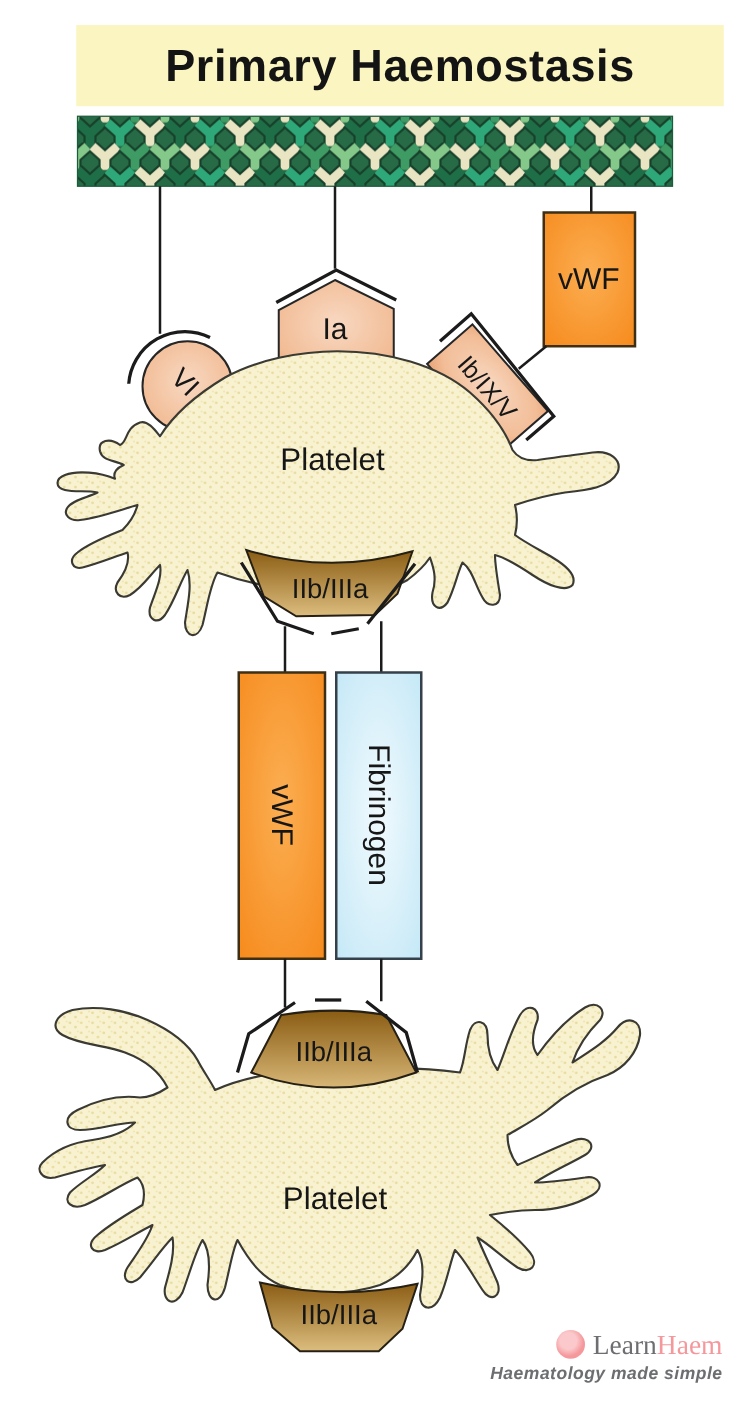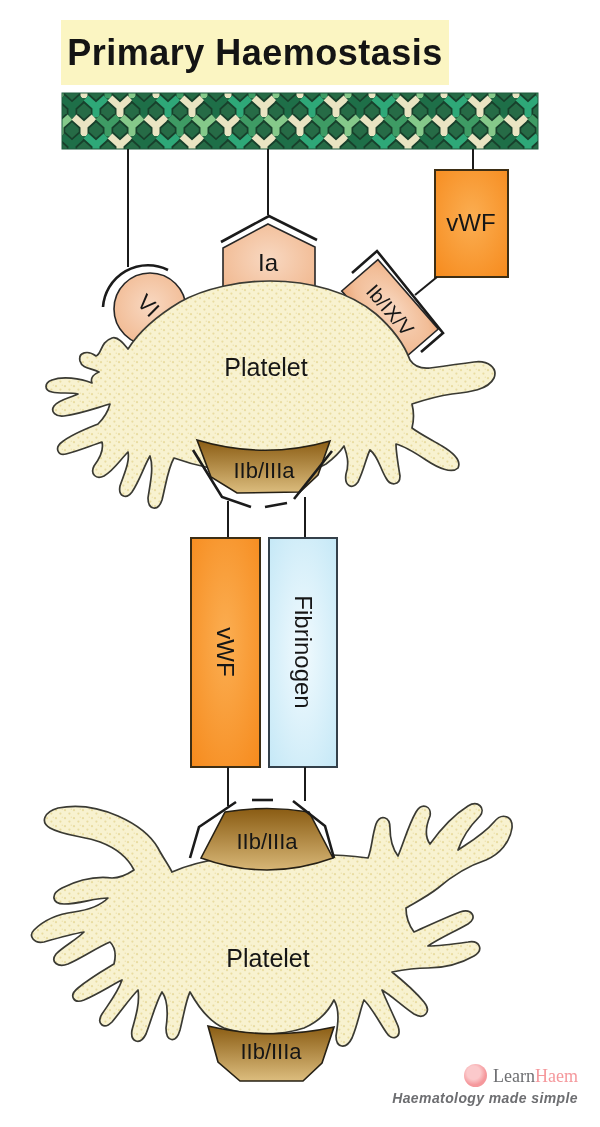--- a/index.html
+++ b/index.html
@@ -1,38 +1,38 @@
 <!DOCTYPE html>
 <html><head>
 <meta charset="utf-8">
 <style>
   html,body{margin:0;padding:0;background:#ffffff;}
   .stage{
     position:relative;width:600px;height:1127px;background:#ffffff;overflow:hidden;
     font-family:"Liberation Sans",sans-serif;
   }
   .banner{
-    position:absolute;left:61px;top:20px;width:388px;height:65px;
+    position:absolute;left:61px;top:20px;width:518px;height:65px;
     background:#FBF5C2;display:flex;align-items:center;justify-content:center;
   }
   .banner span{
     font-size:36px;font-weight:bold;color:#141414;letter-spacing:0.5px;
   }
   svg{position:absolute;left:0;top:0;}
   .lbl{fill:#161616;font-family:"Liberation Sans",sans-serif;}
   .logo{
     position:absolute;right:22px;top:1064px;width:260px;
     display:flex;flex-direction:column;align-items:flex-end;
   }
   .logo-row{display:flex;align-items:center;gap:6px;}
   .logo-dot{
     width:23px;height:23px;border-radius:50%;
     background:radial-gradient(circle at 42% 38%, #FBC9CB 0 34%, #F5989C 62%);
   }
-  .logo-brand{font-family:"Liberation Serif",serif;font-size:18px;line-height:1;}
+  .logo-brand{font-family:"Liberation Serif",serif;font-size:22px;line-height:1;}
   .logo-brand .g1{color:#6D6E71;}
   .logo-brand .g2{color:#F5989C;}
   .logo-tag{
     margin-top:3px;color:#6D6E71;font-size:14px;font-style:italic;font-weight:600;
     letter-spacing:0.4px;
   }
 </style>
 </head>
 <body>
 

